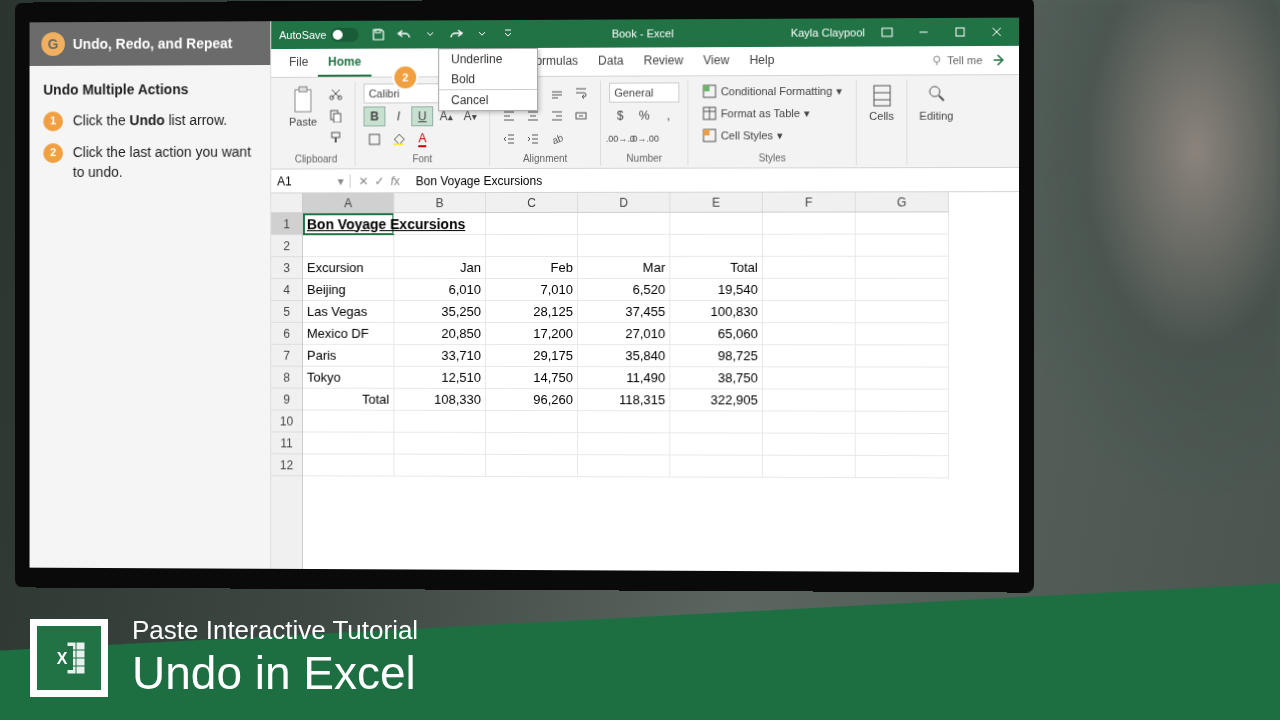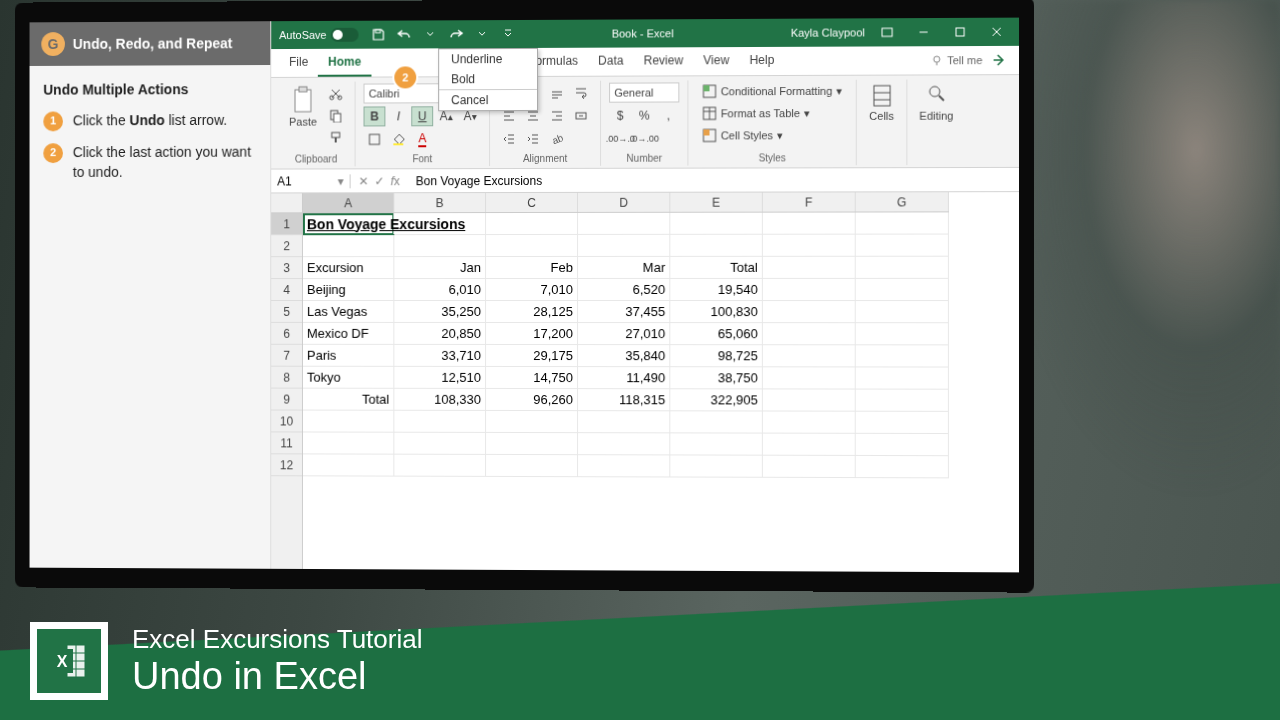--- a/index.html
+++ b/index.html
@@ -81,21 +81,21 @@
 .selected-cell { position: absolute; border: 2px solid #217346; pointer-events: none; }
 
 
 .banner { position: absolute; bottom: 0; left: 0; right: 0; height: 180px; }
 .banner-bg { position: absolute; inset: 0; background: linear-gradient(-3deg, #1d6f42 0%, #1d6f42 55%, transparent 55.5%); }
 .banner-content { position: absolute; bottom: 20px; left: 30px; display: flex; align-items: center; gap: 24px; color: #fff; }
 .excel-icon { width: 78px; height: 78px; background: #fff; display: flex; align-items: center; justify-content: center; }
 .excel-icon-inner { width: 64px; height: 64px; background: #217346; color: #fff; display: flex; align-items: center; justify-content: center; font-size: 32px; font-weight: bold; position: relative; }
 .banner-text { display: flex; flex-direction: column; }
 .banner-sub { font-size: 26px; font-weight: 300; }
-.banner-title { font-size: 38px; font-weight: 300; }
+.banner-title { font-size: 46px; font-weight: 300; }
 
 svg { display: block; }
 </style>
 </head>
 <body>
 
 <div class="bg-photo"></div>
 <div class="bg-person"></div>
 
 <div class="monitor">
@@ -631,17 +631,17 @@
           <line x1="18" y1="12" x2="36" y2="12" stroke="#217346"></line>
           <line x1="18" y1="20" x2="36" y2="20" stroke="#217346"></line>
           <line x1="18" y1="28" x2="36" y2="28" stroke="#217346"></line>
           <line x1="27" y1="4" x2="27" y2="36" stroke="#217346"></line>
           <rect x="2" y="8" width="22" height="24" fill="#217346"></rect>
           <text x="13" y="26" text-anchor="middle" fill="#fff" font-size="16" font-weight="bold" font-family="Arial">X</text>
         </svg>
       </div>
     </div>
     <div class="banner-text">
-      <div class="banner-sub">Excel Excursions Tutorial</div>
+      <div class="banner-sub">Paste Interactive Tutorial</div>
       <div class="banner-title">Undo in Excel</div>
     </div>
   </div>
 </div>
 
 </body></html>

